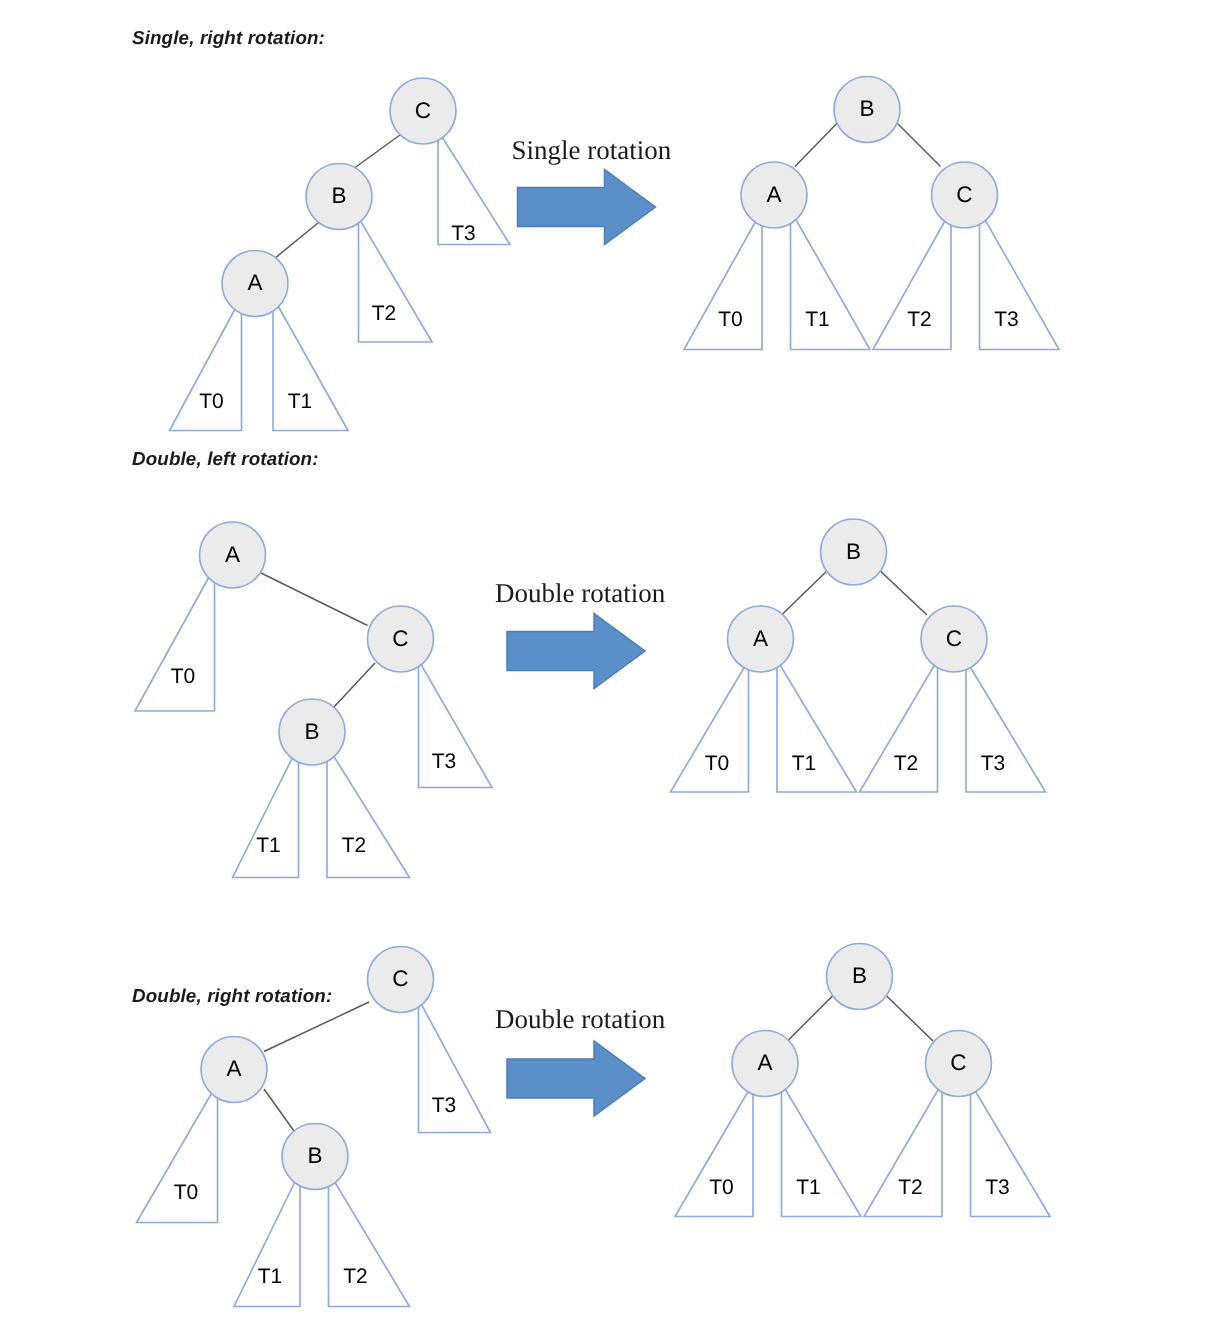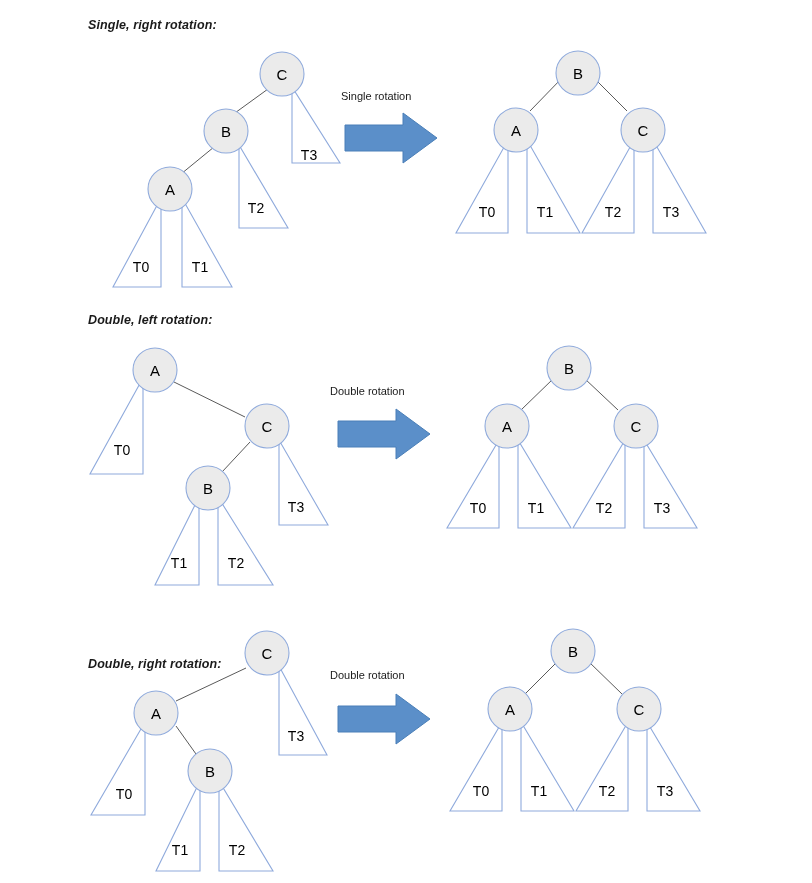--- a/index.html
+++ b/index.html
@@ -25,22 +25,22 @@
     font-family: "Liberation Sans", sans-serif;
     font-size: 12.5px;
     font-style: italic;
     font-weight: bold;
     color: #1a1a1a;
     white-space: nowrap;
     letter-spacing: 0.1px;
   }
   .rot-label {
     position: absolute;
-    font-family: Liberation Sans, sans-serif;
-    font-size: 11px;
+    font-family: Liberation Serif, serif;
+    font-size: 18px;
     color: #1a1a1a;
     white-space: nowrap;
   }
   svg { display: block; overflow: visible; }
   .node-circle {
     fill: #ebebeb;
     stroke: #8faadc;
     stroke-width: 1.1;
   }
   .node-label {
@@ -132,21 +132,21 @@
     <circle class="node-circle" cx="578" cy="73" r="22"></circle>
     <text class="node-label" x="578" y="73">B</text>
 
     <circle class="node-circle" cx="516" cy="130" r="22"></circle>
     <text class="node-label" x="516" y="130">A</text>
 
     <circle class="node-circle" cx="643" cy="130" r="22"></circle>
     <text class="node-label" x="643" y="130">C</text>
   </svg>
 
-  <div class="row-heading" style="left:88px; top:313px;">Double, left rotation:</div>
+  <div class="row-heading" style="left:88px; top:299px;">Double, left rotation:</div>
 
   <div class="rot-label" style="left:330px; top:385px;">Double rotation</div>
 
   <svg class="row2-before" style="position:absolute; left:0px; top:300px;" width="812" height="310">
     <line class="edge" x1="174" y1="82" x2="245" y2="117"></line>
     <line class="edge" x1="250" y1="142" x2="222" y2="172"></line>
 
     <polygon class="subtree-tri" points="143,78 143,174 90,174"></polygon>
     <text class="subtree-label" x="122" y="150">T0</text>
 

